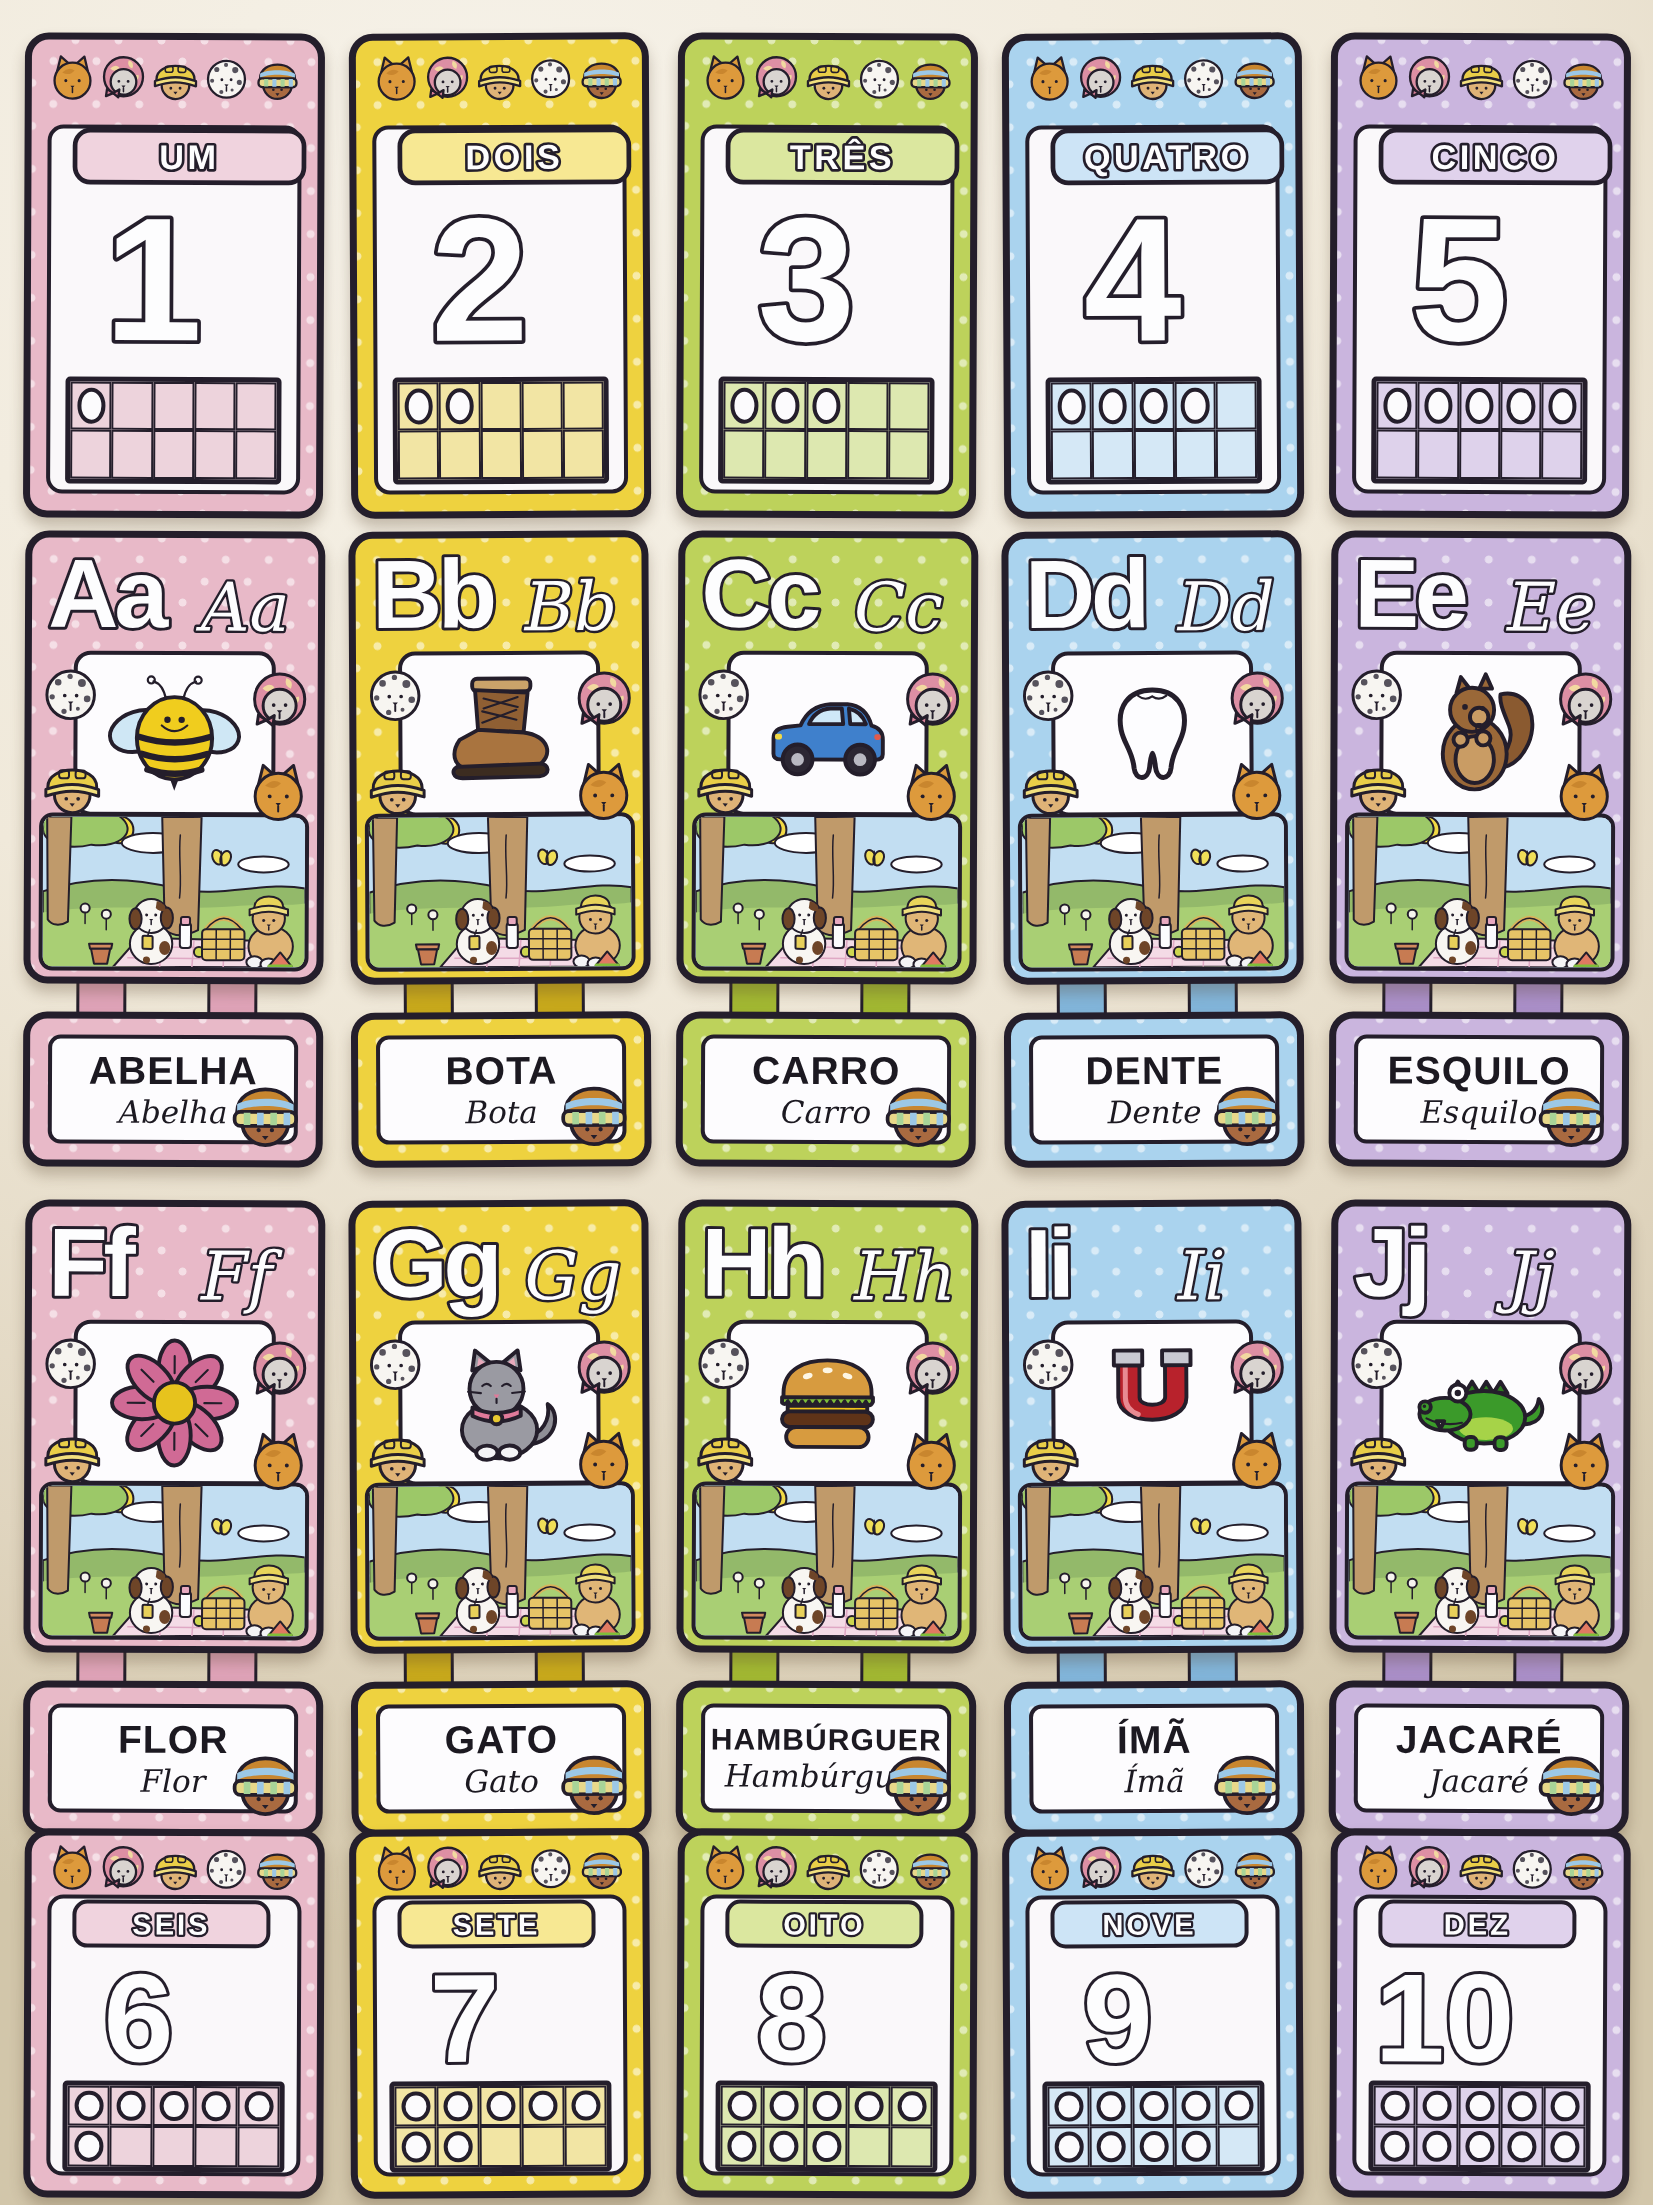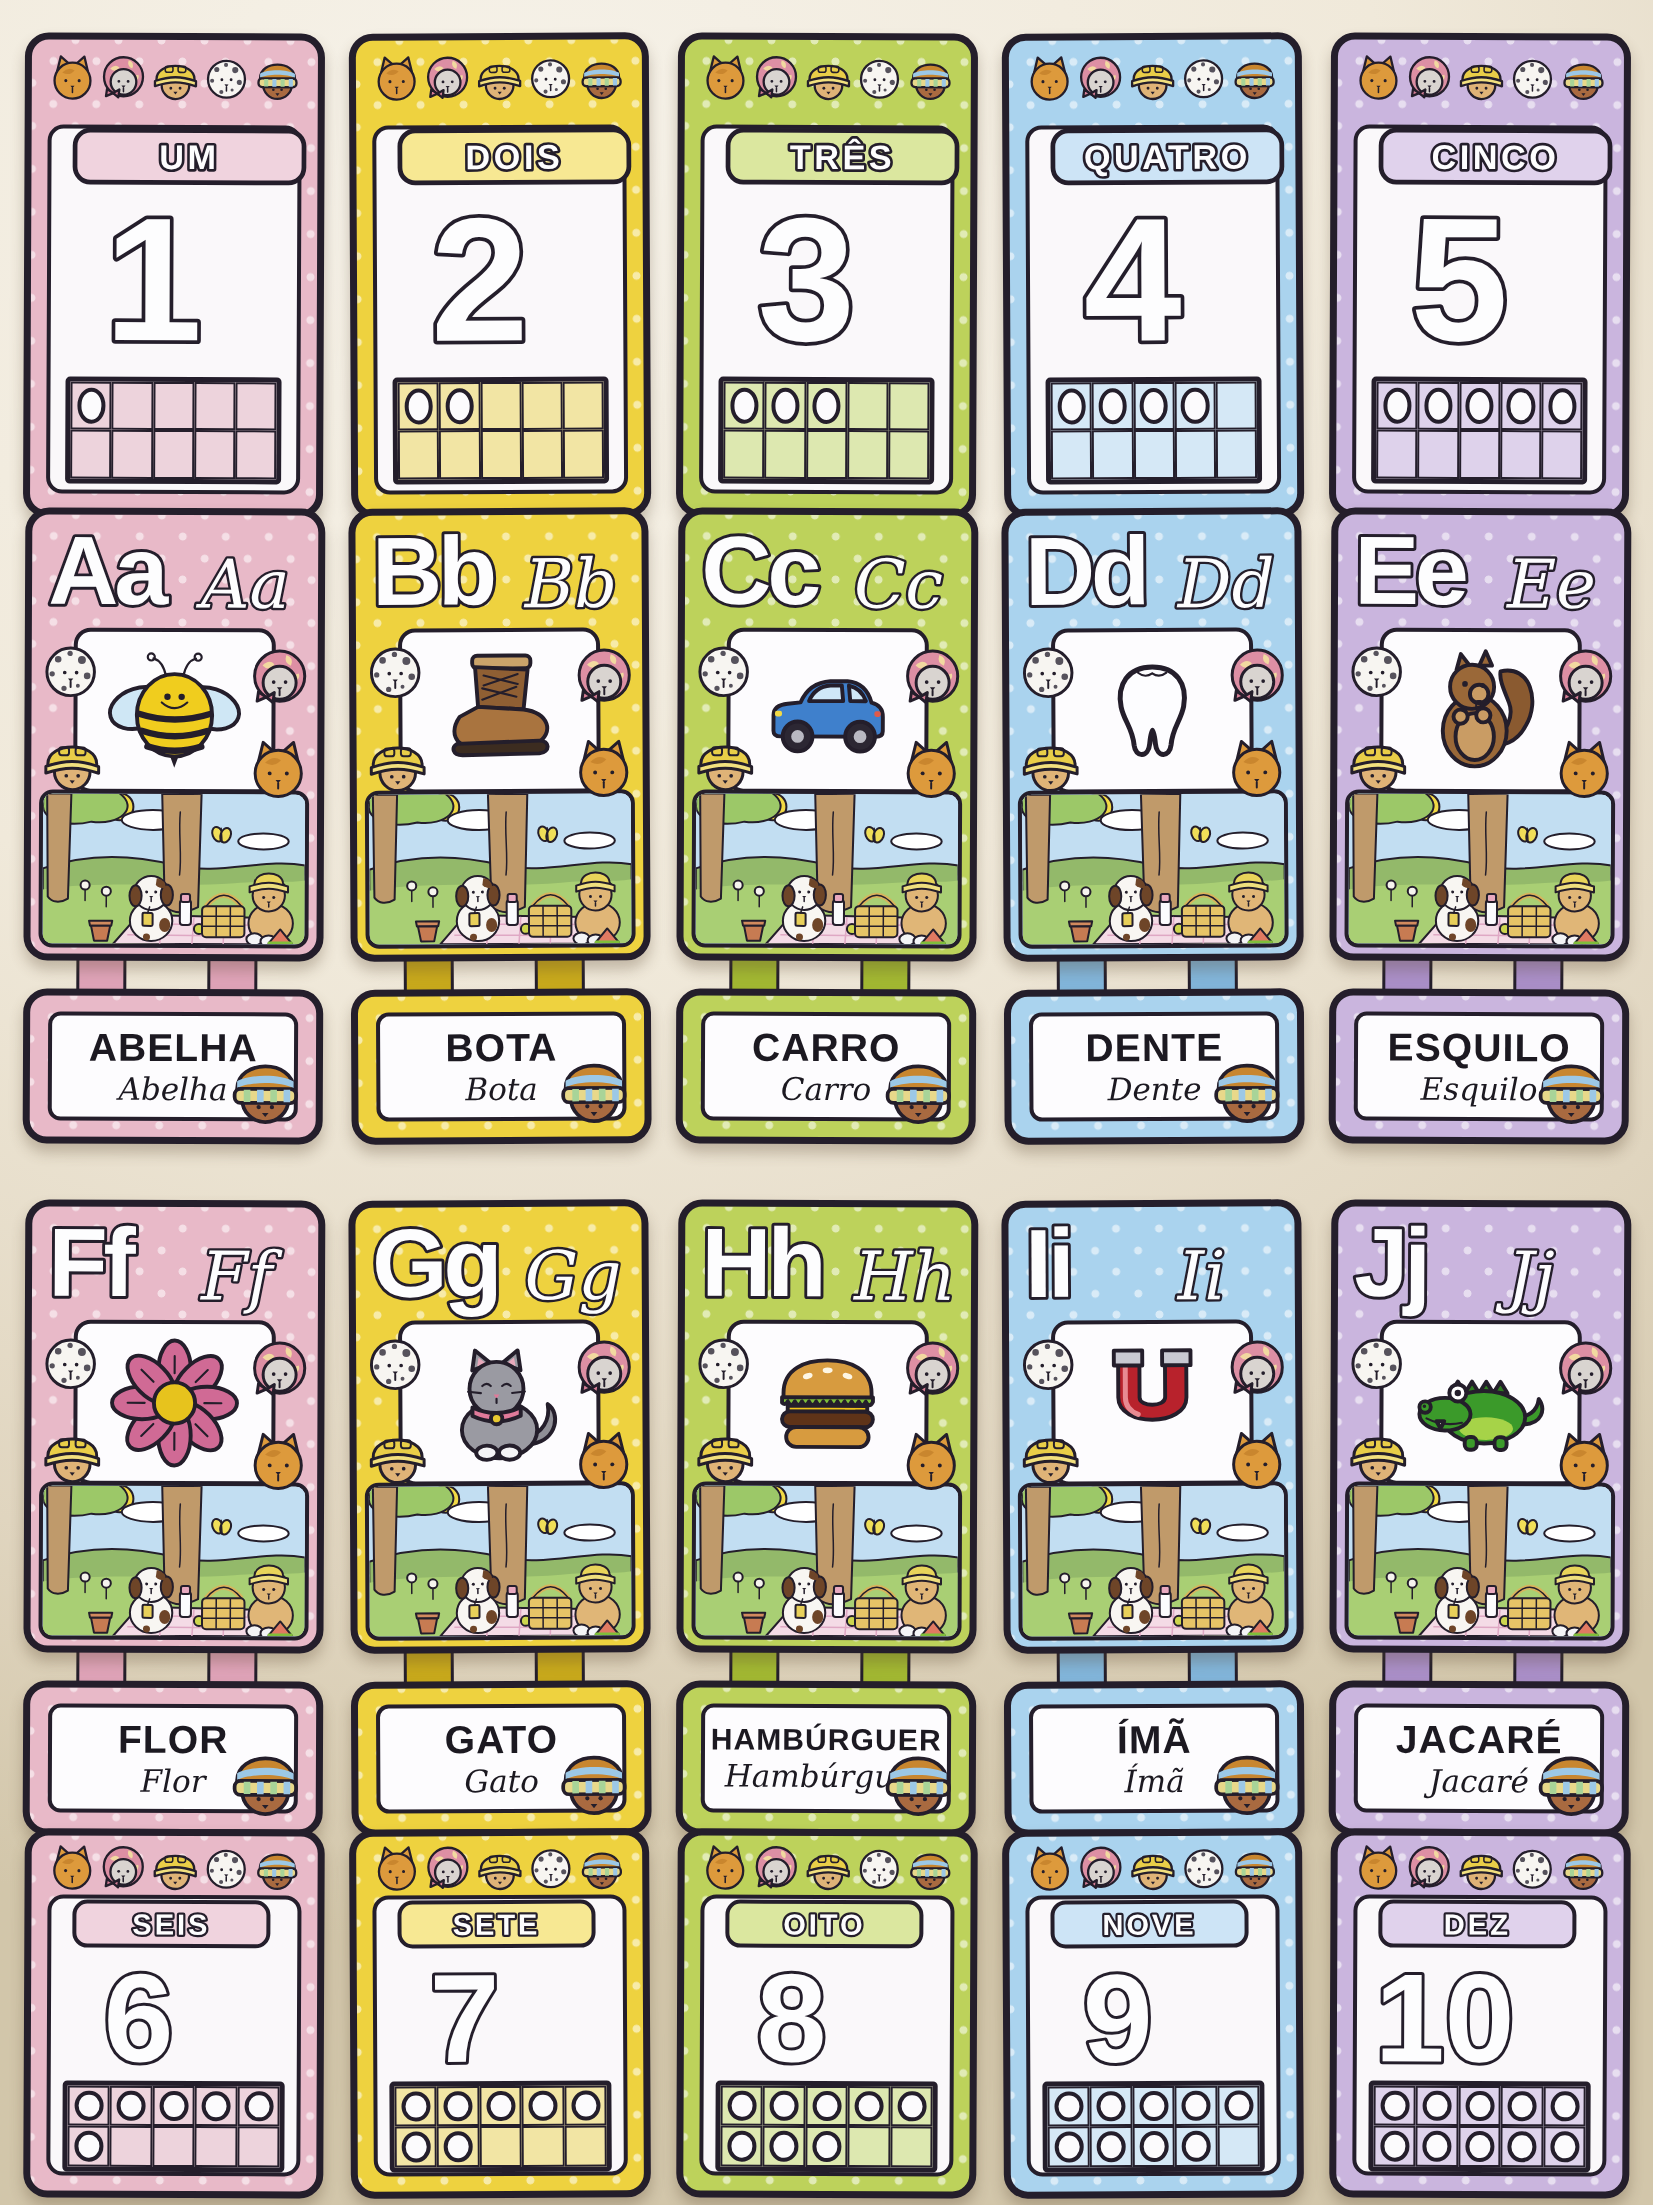--- a/index.html
+++ b/index.html
@@ -2,21 +2,21 @@
 <html style="font-size:9.1px"><head>
 <meta charset="utf-8">
 <style>
 *{margin:0;padding:0;box-sizing:border-box}
 html,body{background:#e8e2d3}
 body{width:1654px;height:2205px;font-family:"Liberation Sans",sans-serif}
 .wall{position:relative;width:1654px;height:2205px;overflow:hidden;
 background:radial-gradient(120% 80% at 30% 8%,#f6f2e9 0%,#f0e9da 45%,#e0d5bf 80%,#d2c6aa 100%)}
 .cards-row{position:absolute;left:24px;right:24px;display:flex;gap:26px}
 #row-nt{top:33px;height:485px}
-#row-l1{top:508px;height:637px}
+#row-l1{top:531px;height:637px}
 #row-l2{top:1200px;height:637px}
 #row-nb{top:1829px;height:369px}
 .cards-row>*:nth-child(odd){transform:rotate(.25deg)}
 .cards-row>*:nth-child(even){transform:rotate(-.3deg)}
 
 .c-pink{--frame:#e8b9c8;--banner:#f0d3de;--cell:#edd3dc;--tab:#dfa3b8}
 .c-yellow{--frame:#eed23f;--banner:#f7e893;--cell:#f2e5a4;--tab:#c8a91c}
 .c-green{--frame:#bdd25b;--banner:#dbe79f;--cell:#dde8b0;--tab:#a2b832}
 .c-blue{--frame:#aad3ee;--banner:#cde4f6;--cell:#d5e8f6;--tab:#82b5da}
 .c-purple{--frame:#cab5de;--banner:#e0d2ec;--cell:#ded2eb;--tab:#aa8fc8}

